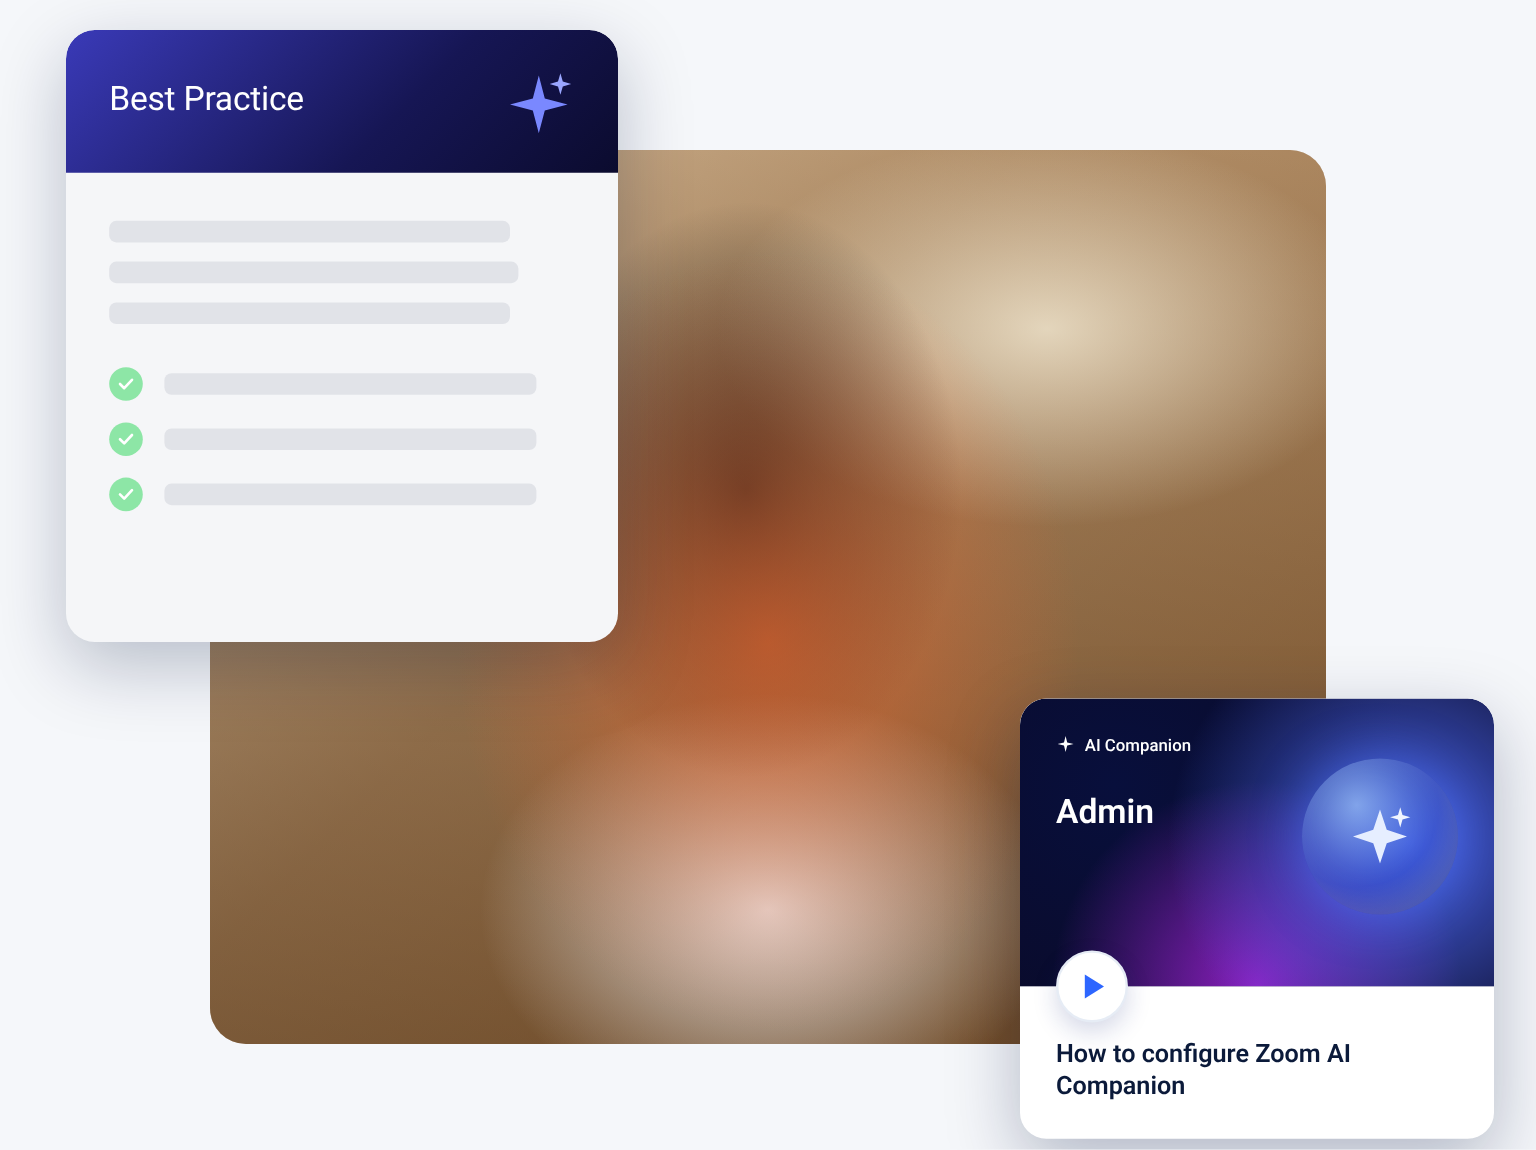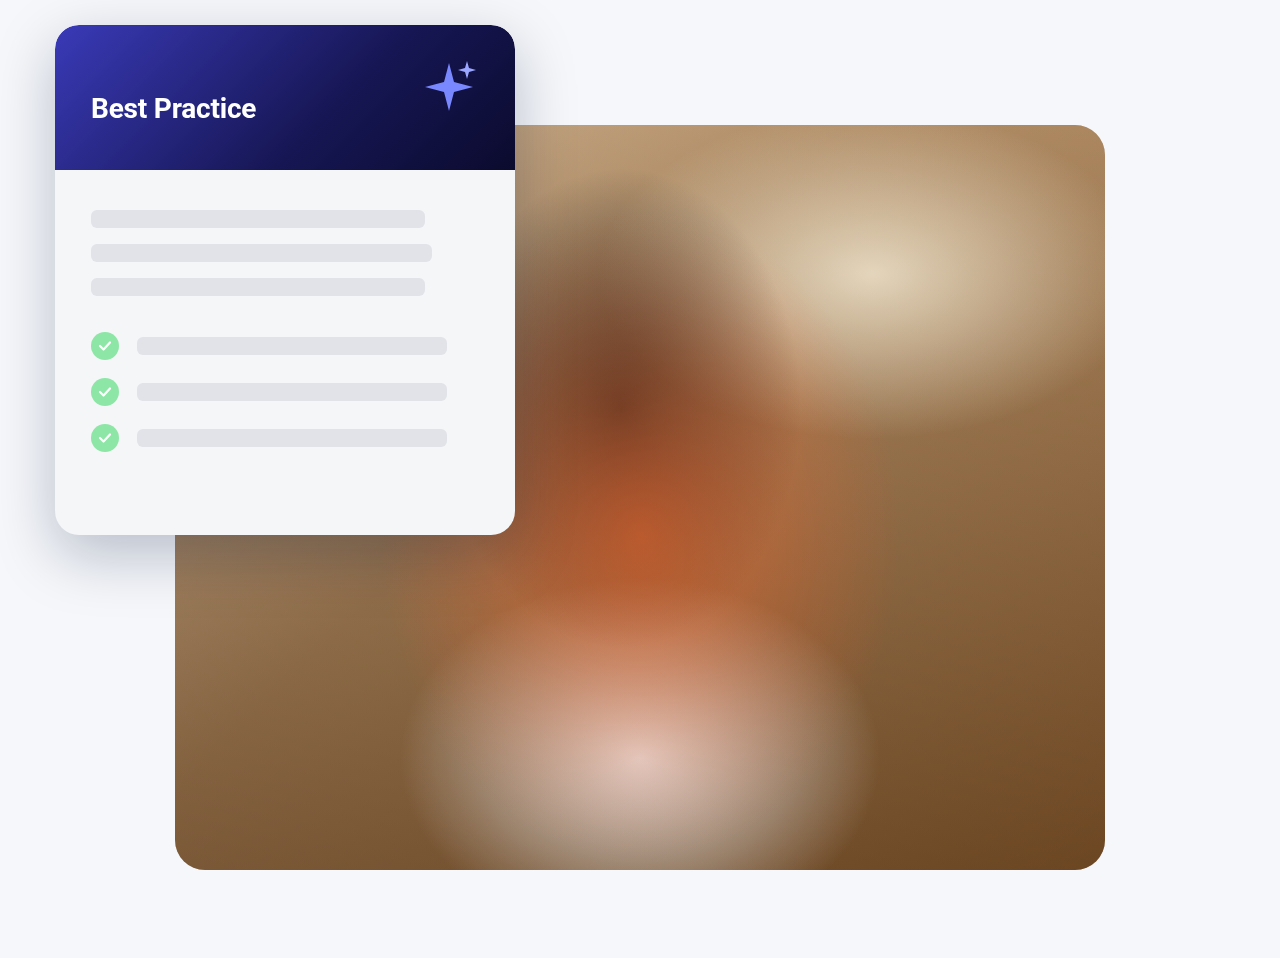--- a/index.html
+++ b/index.html
@@ -56,24 +56,23 @@
     }
     .guide-header {
       background: linear-gradient(135deg, #3a3ab8 0%, #161654 60%, #0b0b2e 100%);
       padding: 40px 36px 44px;
       border-radius: 24px 24px 0 0;
       position: relative;
     }
     .guide-title {
       color: #fff;
       font-size: 28px;
-      font-weight: 700;
+      font-weight: 400;
       line-height: 1.25;
       letter-spacing: -0.2px;
-      margin-top: 26px;
     }
     .guide-sparkle {
       position: absolute;
       right: 34px;
       top: 32px;
       width: 64px;
       height: 64px;
     }
     .guide-body {
       padding: 40px 36px 30px;
@@ -239,14 +238,37 @@
         <span class="check-circle">
           <svg width="14" height="14" viewBox="0 0 14 14">
               <path d="M2 7 L5.5 10.5 L12 3.5" stroke="#fff" stroke-width="2.2" fill="none" stroke-linecap="round" stroke-linejoin="round"></path>
             </svg>
         </span>
         <div class="check-line"></div>
       </div>
     </div>
   </div>
 
+  <div class="video-card">
+    <div class="video-thumb">
+      <div class="video-label">
+        <span>
+          <svg width="16" height="16" viewBox="0 0 24 24">
+              <path d="M12 2 L14 10 L22 12 L14 14 L12 22 L10 14 L2 12 L10 10 Z" fill="#fff"></path>
+            </svg>
+        </span>
+        <span>AI Companion</span>
+      </div>
+      <div class="video-title">Admin</div>
+      <div class="video-orb">
+        <svg width="60" height="60" viewBox="0 0 64 64">
+          <path d="M32 8 L38 26 L56 32 L38 38 L32 56 L26 38 L8 32 L26 26 Z" fill="#e6eeff"></path>
+          <path d="M50 6 L52 13 L59 15 L52 17 L50 24 L48 17 L41 15 L48 13 Z" fill="#f0f5ff"></path>
+        </svg>
+      </div>
+      <div class="play-btn">
+        <span class="play-triangle"></span>
+      </div>
+    </div>
+    <div class="video-caption">How to configure Zoom AI Companion</div>
+  </div>
 
 </div>
 
 </body></html>

